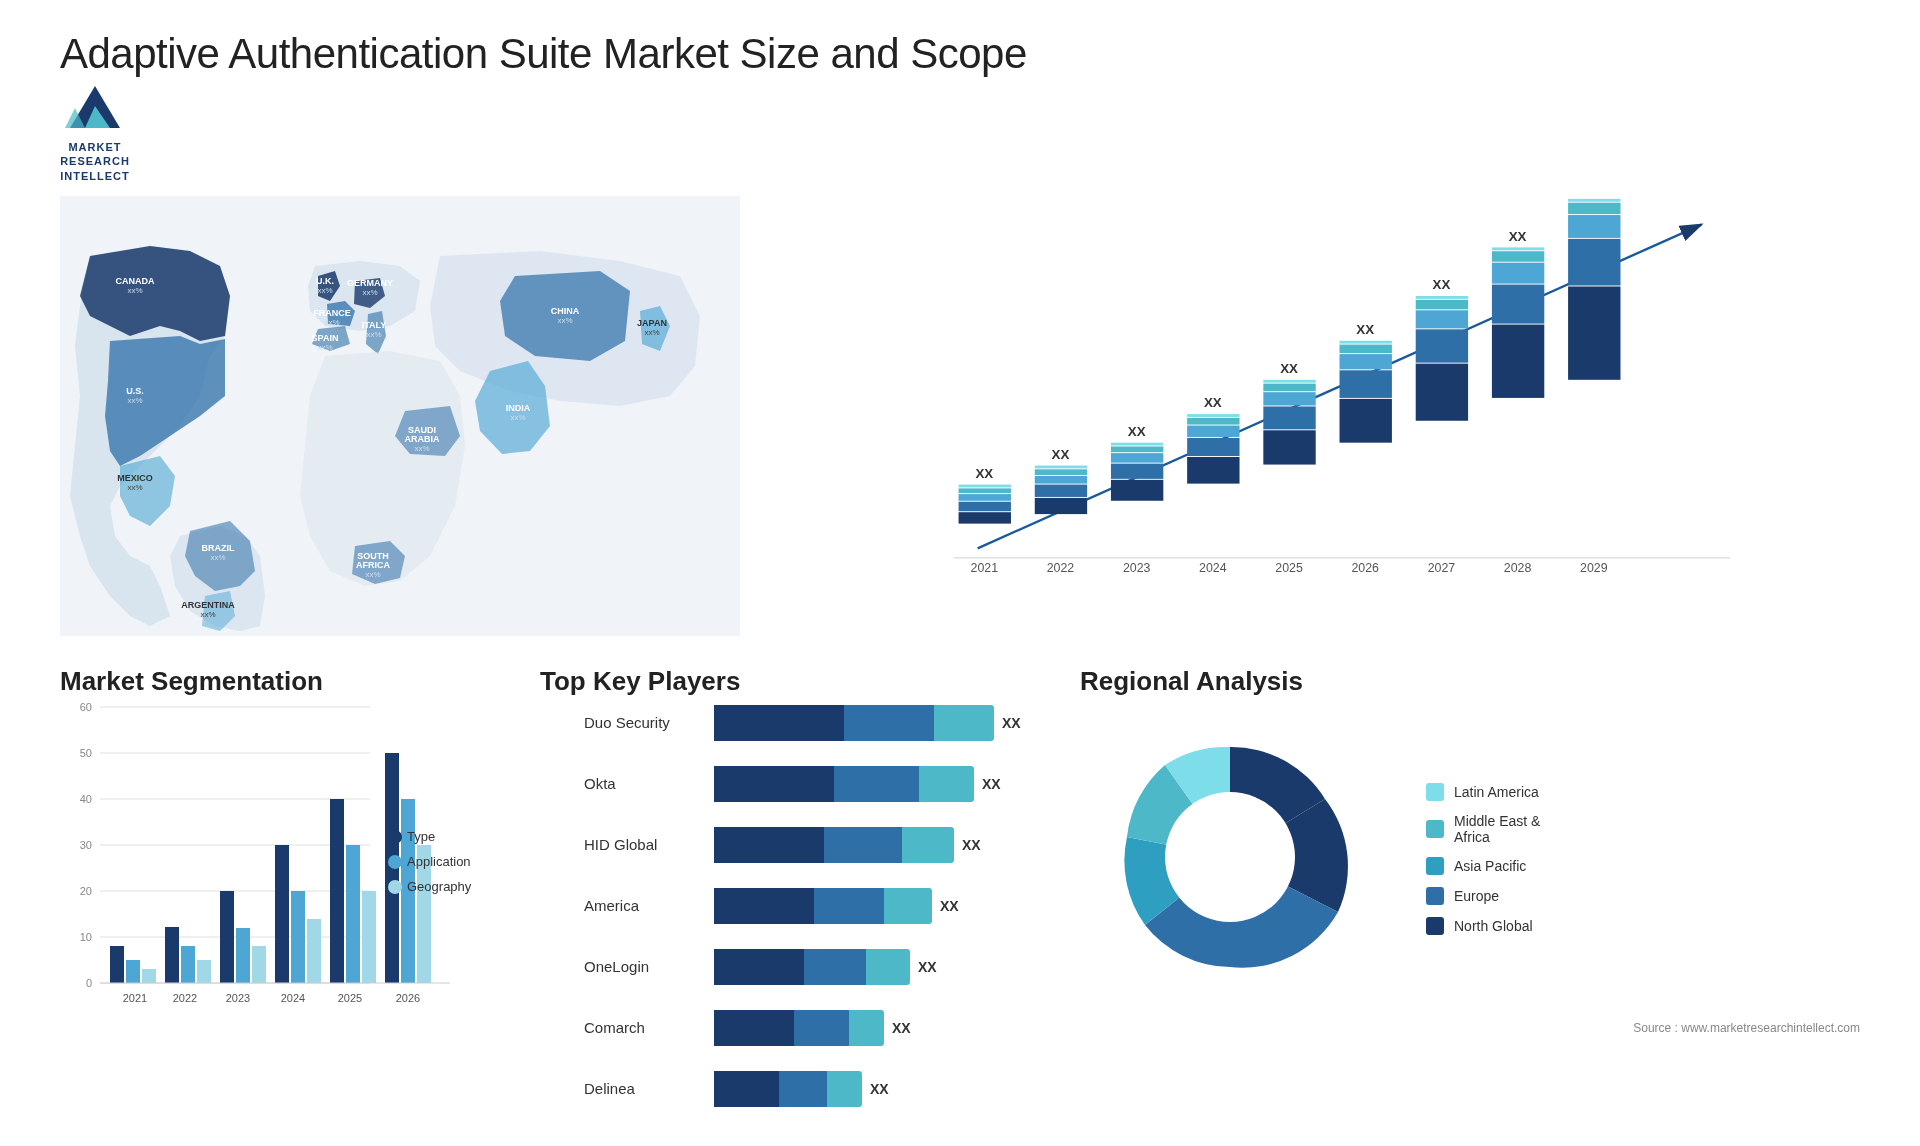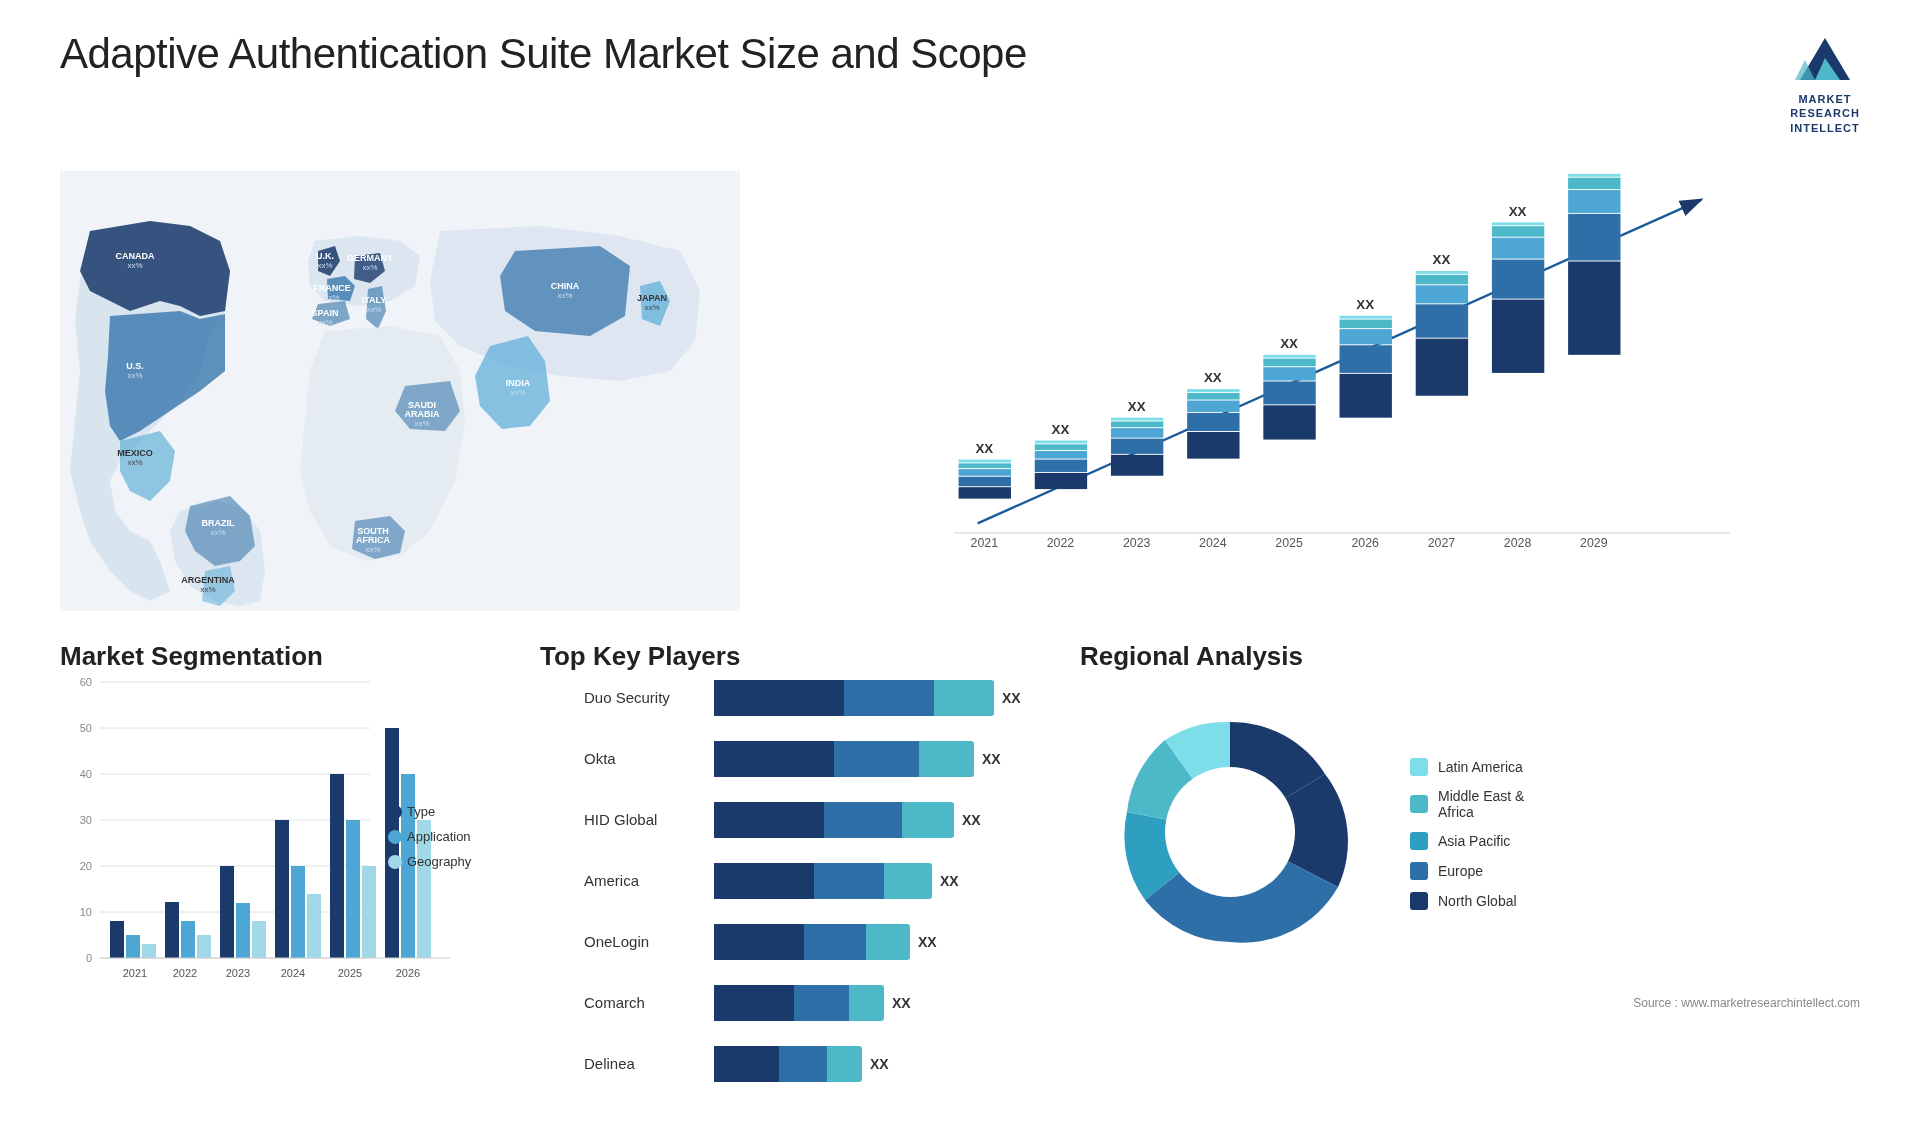--- a/index.html
+++ b/index.html
@@ -17,21 +17,22 @@
       min-height: 1146px;
       padding: 30px 60px 30px 60px;
       position: relative;
     }
 
     
     .header {
       display: flex;
       justify-content: space-between;
       align-items: flex-start;
-      margin-bottom: 36px;
+      margin-bottom: 13px;
+      flex-direction: column;
     }
     .page-title {
       font-size: 42px;
       font-weight: 400;
       color: #222;
       letter-spacing: -0.5px;
     }
     .logo-box {
       display: flex;
       flex-direction: column;
@@ -146,21 +147,21 @@
       margin-left: 8px;
     }
 
     
     .regional-container {
       flex: 1;
     }
     .donut-area {
       display: flex;
       align-items: center;
-      gap: 30px;
+      gap: 46px;
       margin-top: 10px;
     }
     .donut-svg-wrap {
       flex-shrink: 0;
     }
     .regional-legend {
       display: flex;
       flex-direction: column;
       gap: 12px;
     }

